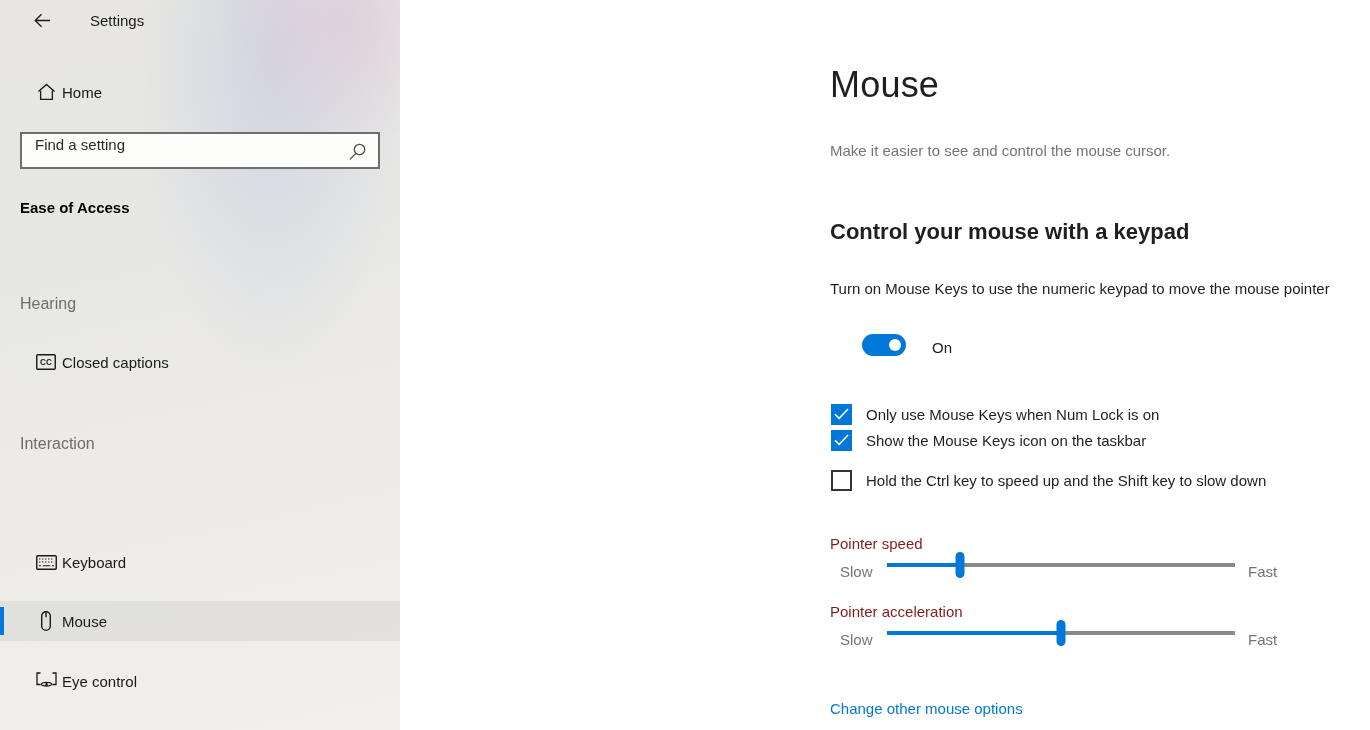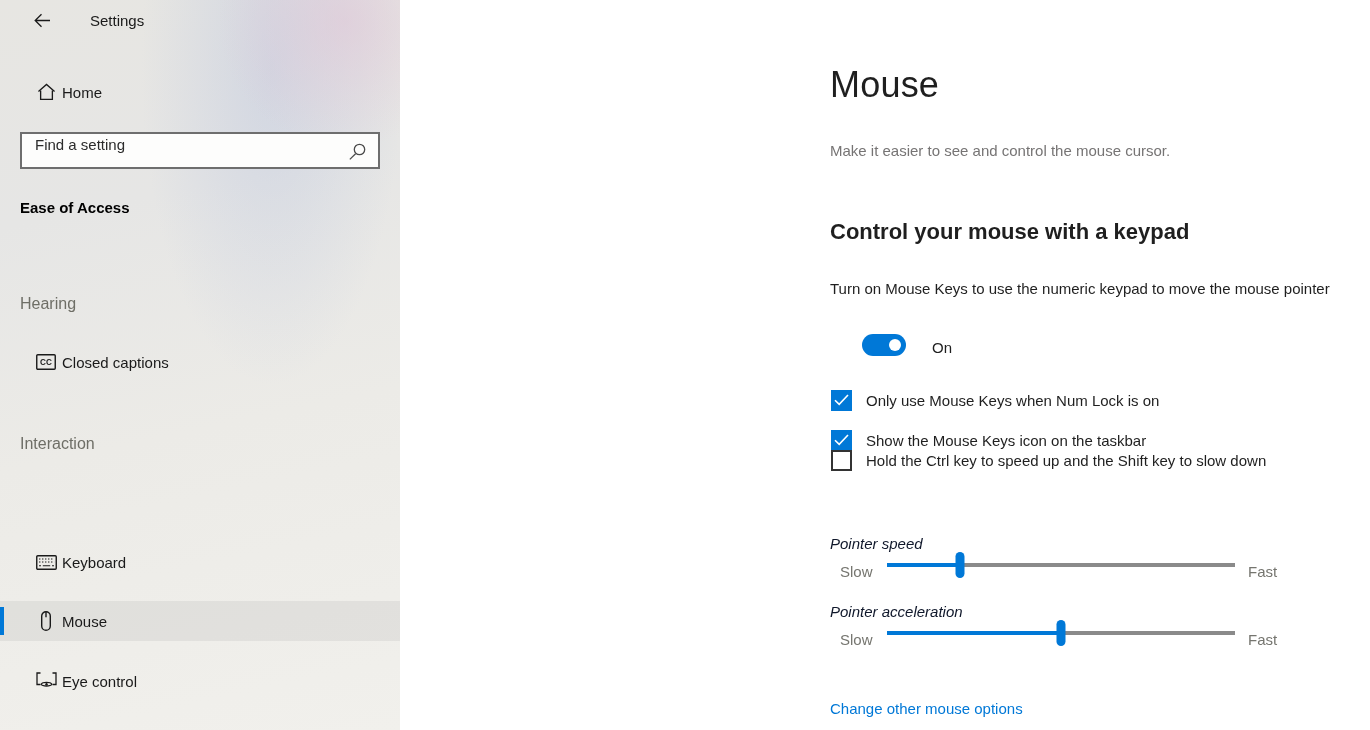--- a/index.html
+++ b/index.html
@@ -82,21 +82,21 @@
   .checkbox-row { position: absolute; left: 431px; display: flex; align-items: center; height: 22px; cursor: pointer; }
   .checkbox-row .box {
     width: 21px; height: 21px; border: 2px solid #333; background: transparent;
     display: flex; align-items: center; justify-content: center; flex: 0 0 auto;
   }
   .checkbox-row.checked .box { background: var(--accent); border-color: var(--accent); }
   .checkbox-row .box svg { display: none; }
   .checkbox-row.checked .box svg { display: block; }
   .checkbox-row .cb-label { margin-left: 14px; font-size: 15px; color: #1f1f1f; white-space: nowrap; }
 
-  .slider-label { position: absolute; left: 430px; font-size: 15px; color: #0f172a; font-style: italic; }
+  .slider-label { position: absolute; left: 430px; font-size: 15px; color: #7f1d1d; }
   .slider-row { position: absolute; left: 430px; height: 28px; display: flex; align-items: flex-start; }
   .slider-row .min { width: 57px; padding-left: 10px; font-size: 15px; color: #75756f; }
   .slider-row .max { margin-left: 13px; font-size: 15px; color: #75756f; }
   .track {
     position: relative; width: 348px; height: 4px; background: #8a8a8a; flex: 0 0 auto; cursor: pointer;
   }
   .track .fill { position: absolute; left: 0; top: 0; height: 4px; width: var(--pct); background: var(--accent); }
   .track .thumb {
     position: absolute; top: 50%; left: var(--pct); transform: translate(-50%, -50%);
     width: 9px; height: 26px; border-radius: 4.5px; background: var(--accent); cursor: pointer;
@@ -207,39 +207,39 @@
 
     <p class="toggle-label">Turn on Mouse Keys to use the numeric keypad to move the mouse pointer</p>
 
     <div class="toggle-row">
       <div class="toggle on">
         <div class="knob"></div>
       </div>
       <span class="toggle-state">On</span>
     </div>
 
-    <div class="checkbox-row checked" style="top:389px">
+    <div class="checkbox-row checked" style="top:403px">
       <span class="box">
         <svg width="15" height="12" viewBox="0 0 15 12" fill="none" stroke="#ffffff" stroke-width="1.6">
             <path d="M1 6.2 L5.2 10.4 L14 1"></path>
           </svg>
       </span>
       <span class="cb-label">Only use Mouse Keys when Num Lock is on</span>
     </div>
 
     <div class="checkbox-row checked" style="top:429px">
       <span class="box">
         <svg width="15" height="12" viewBox="0 0 15 12" fill="none" stroke="#ffffff" stroke-width="1.6">
             <path d="M1 6.2 L5.2 10.4 L14 1"></path>
           </svg>
       </span>
       <span class="cb-label">Show the Mouse Keys icon on the taskbar</span>
     </div>
 
-    <div class="checkbox-row" style="top:449px">
+    <div class="checkbox-row" style="top:469px">
       <span class="box">
         
       </span>
       <span class="cb-label">Hold the Ctrl key to speed up and the Shift key to slow down</span>
     </div>
 
     <div class="slider-label" style="top:535px">Pointer speed</div>
     <div class="slider-row" style="top: 563px; --pct: 21%;">
       <span class="min">Slow</span>
       <div class="track">

